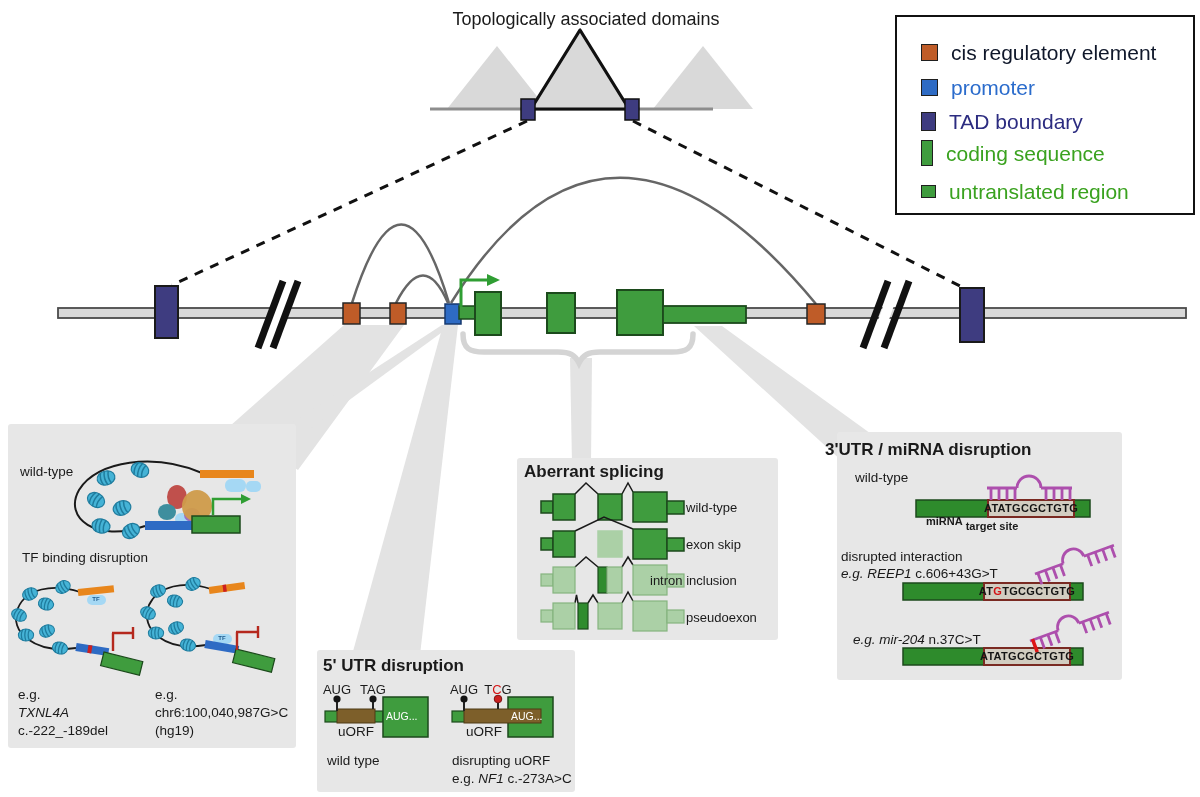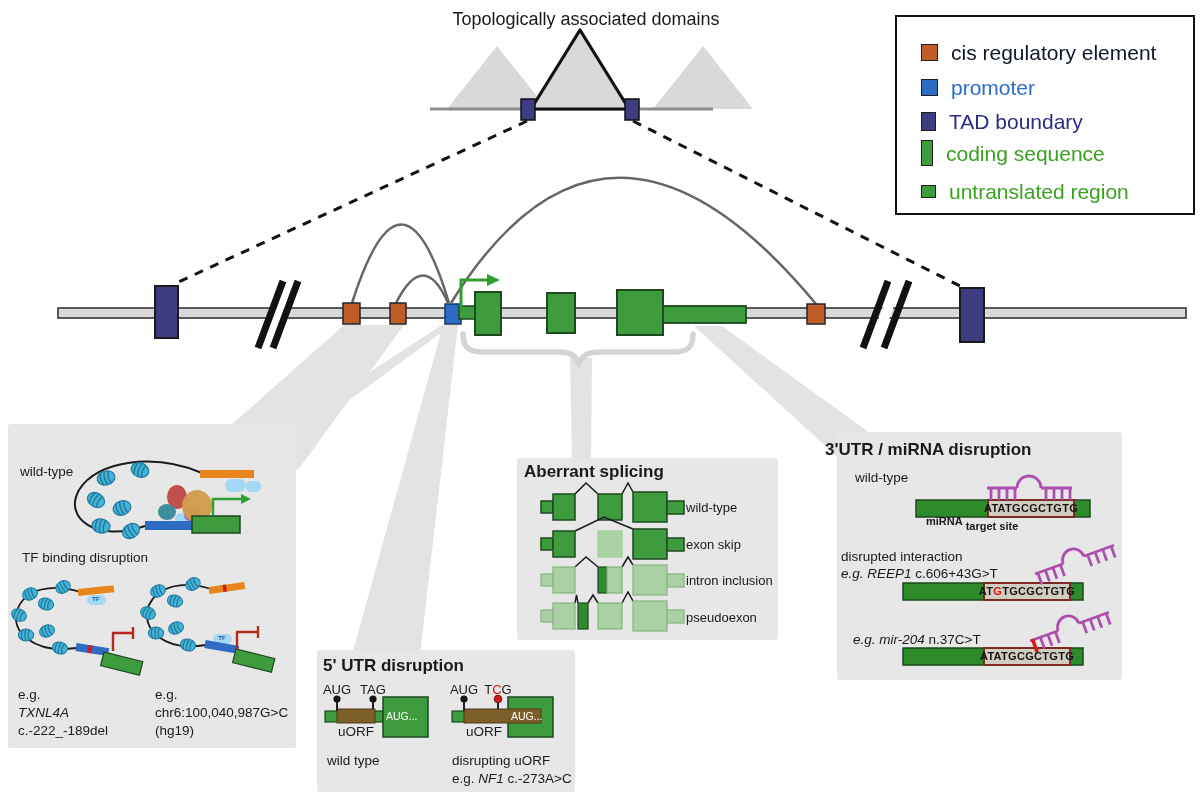--- a/index.html
+++ b/index.html
@@ -304,21 +304,21 @@
   <div class="lbl small center" style="left:447px;top:682px;width:34px;">AUG</div>
   <div class="lbl small center" style="left:481px;top:682px;width:34px;"><span>T</span><span class="red">C</span><span>G</span></div>
   <div class="lbl small white" style="left:511px;top:710px;font-size:10.5px;">AUG...</div>
   <div class="lbl center" style="left:458px;top:723px;width:52px;">uORF</div>
   <div class="lbl" style="left:452px;top:752px;">disrupting uORF</div>
   <div class="lbl" style="left:452px;top:770px;"><span>e.g. </span><span class="it">NF1</span><span> c.-273A&gt;C</span></div>
 
   <div class="lbl ptitle" style="left:524px;top:461px;">Aberrant splicing</div>
   <div class="lbl" style="left:686px;top:500px;font-size:13px;">wild-type</div>
   <div class="lbl" style="left:686px;top:537px;font-size:13px;">exon skip</div>
-  <div class="lbl" style="left:686px;top:573px;font-size:13px;">intron inclusion</div>
+  <div class="lbl" style="left:650px;top:573px;font-size:13px;">intron inclusion</div>
   <div class="lbl" style="left:686px;top:610px;font-size:13px;">pseudoexon</div>
 
   <div class="lbl ptitle" style="left:825px;top:439px;">3'UTR / miRNA disruption</div>
   <div class="lbl" style="left:855px;top:469px;">wild-type</div>
   <div class="lbl tiny right" style="left:926px;top:478px;width:56px;">miRNA</div>
   <div class="lbl seq" style="left:988px;top:500px;width:86px;">ATATGCGCTGTG</div>
   <div class="lbl tiny center" style="left:950px;top:519px;width:84px;">target site</div>
   <div class="lbl" style="left:841px;top:548px;">disrupted interaction</div>
   <div class="lbl" style="left:841px;top:565px;"><span class="it">e.g. REEP1</span><span> c.606+43G&gt;T</span></div>
   <div class="lbl seq" style="left:984px;top:583px;width:86px;">

